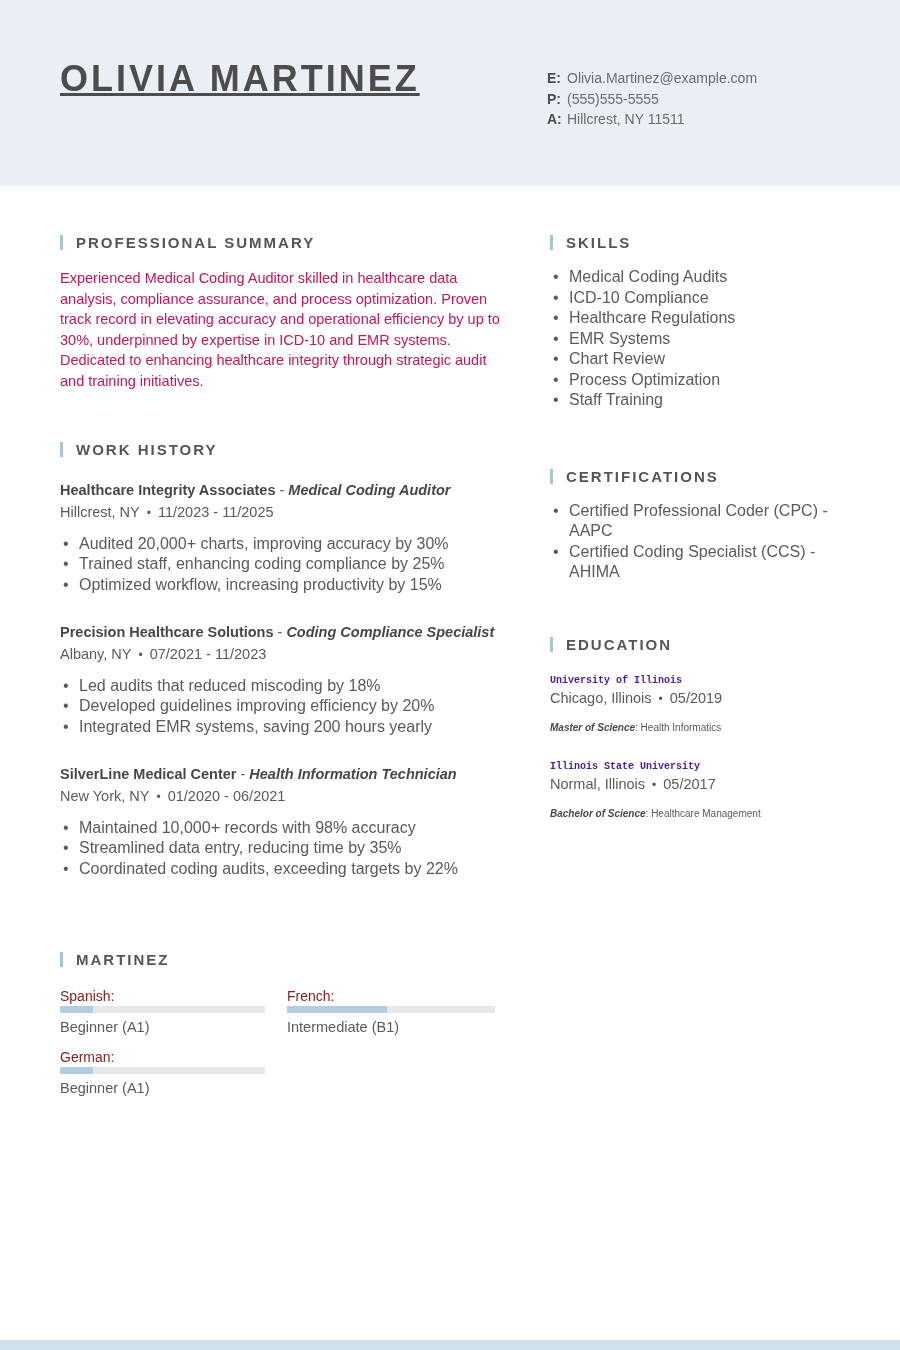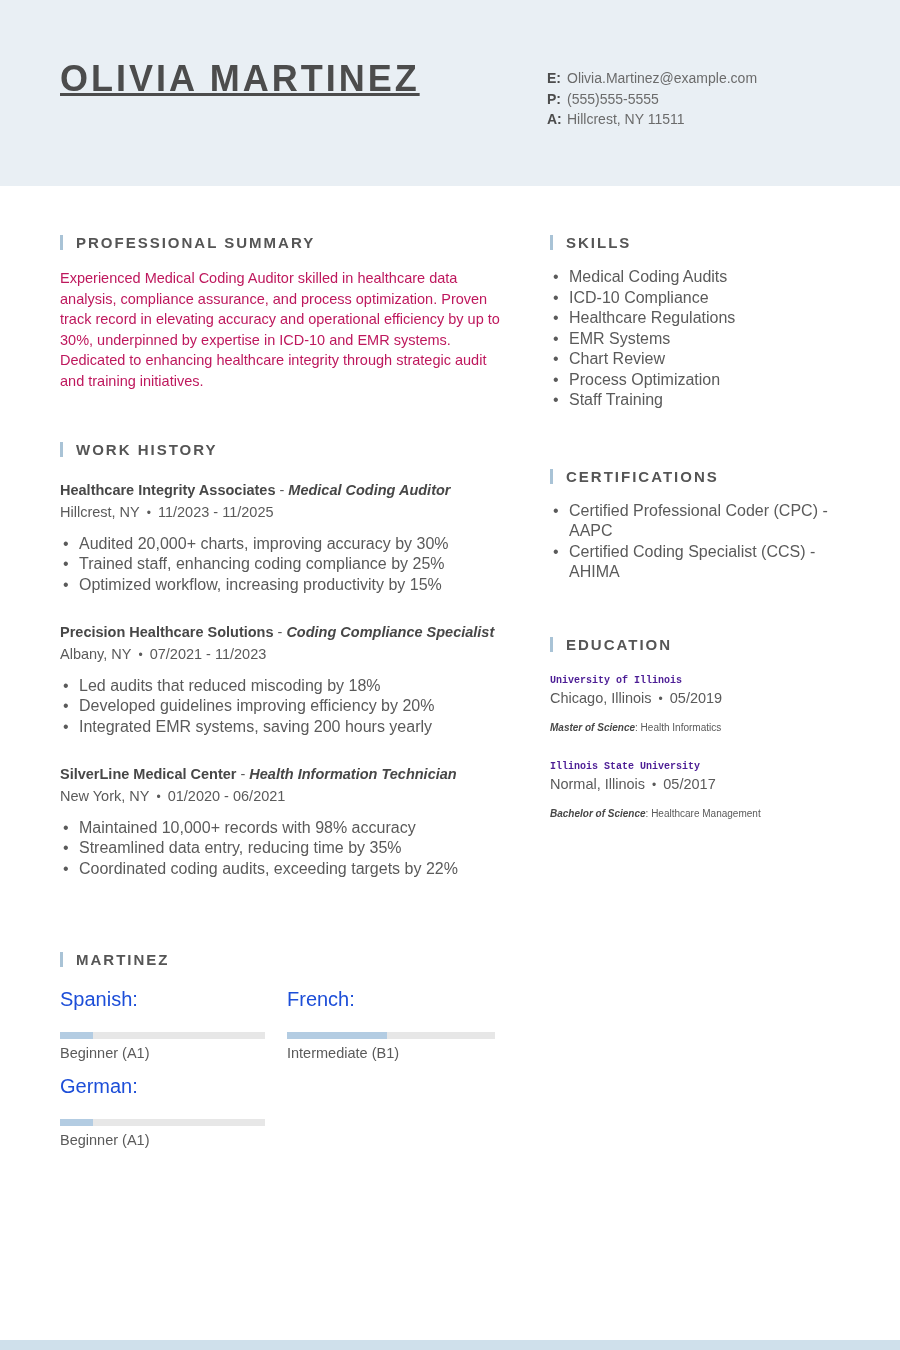--- a/index.html
+++ b/index.html
@@ -106,21 +106,21 @@
 
   
   .sec-languages { margin-top: 72px; }
   .lang-grid {
     display: grid;
     grid-template-columns: 205px 208px;
     column-gap: 22px;
     row-gap: 14px;
     margin-top: 20px;
   }
-  .lang-name { font-size: 20px; color: #1d4ed8; padding-bottom: 21px; }
+  .lang-name { font-size: 14px; color: #7f1d1d; padding-bottom: 2px; }
   .lang-track { height: 7px; background: var(--progress-track, #e7e7e7); }
   .lang-fill { height: 100%; background: var(--progress-fill, #b3cce2); }
   .lang-level { font-size: 14.5px; color: #5a5a5a; padding-top: 6px; }
 
   
   .sec-certs { margin-top: 57px; }
   .sec-education { margin-top: 53px; }
   .edu-school { margin-top: 22px; }
   .edu-name { font-size: 10px; font-weight: bold; color: #4c1d95; font-family: Liberation Mono, monospace; }
   .edu-degree-line { margin-top: 9px; font-size: 10px; line-height: 20.5px; }

